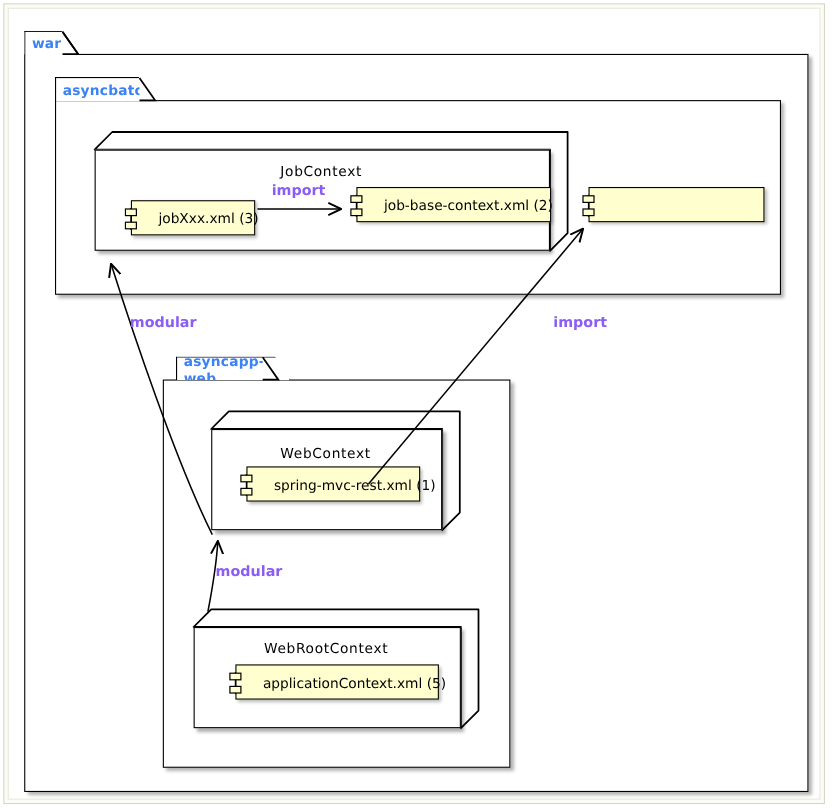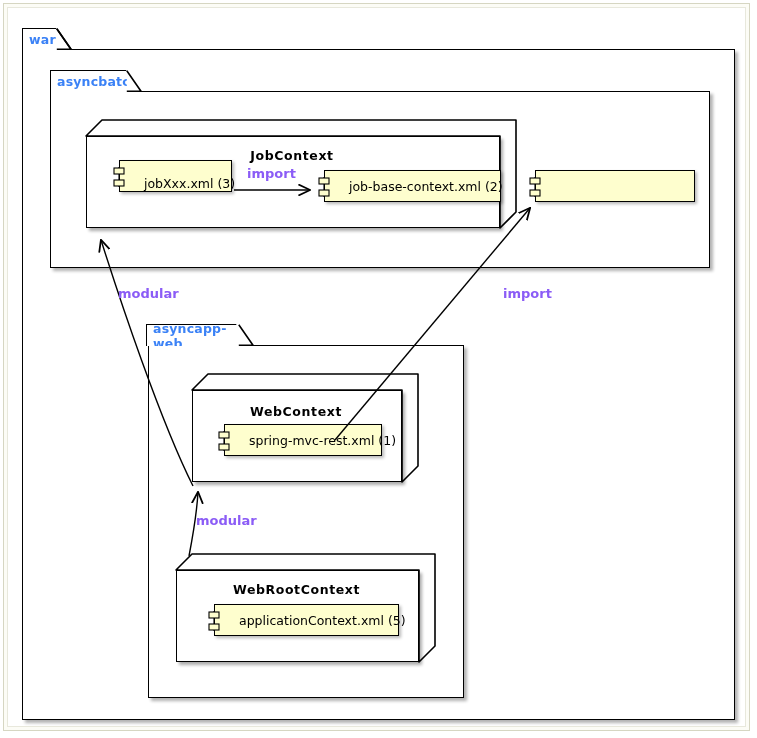--- a/index.html
+++ b/index.html
@@ -102,21 +102,21 @@
     top: 0;
     z-index: 2;
     overflow: visible;
   }
   .node-title {
     position: absolute;
     left: 0;
     width: 100%;
     text-align: center;
     font-size: 12.5px;
-    font-weight: bold;
+    font-weight: normal;
     color: #000000;
     letter-spacing: .6px;
     z-index: 4;
   }
 
   
   .comp {
     position: absolute;
     height: 32px;
     background: #fefece;
@@ -192,21 +192,21 @@
     <div class="pkg-body" style="left:50px; top:91px; width:660px; height:177px;"></div>
   </div>
 
   <div class="node" style="left:84px; top:118px; width:434px; height:114px;">
     <svg class="node-3d" style="width:434px; height:114px;">
       <polygon points="2,18 18,2 432,2 432,94 416,110 416,18" fill="#ffffff" stroke="#000000" stroke-width="1.6" stroke-linejoin="round"></polygon>
     </svg>
     <div class="node-front" style="left:2px; top:18px; width:414px; height:92px;"></div>
     <div class="node-title" style="top:30px; width:416px;">JobContext</div>
 
-    <div class="comp" style="left:35px; top:42px; width:113px;align-items:flex-end;">
+    <div class="comp" style="left:35px; top:64px; width:113px;">
       <svg class="comp-icon" viewBox="0 0 16 24">
         <line x1="6" y1="2" x2="6" y2="22" stroke="#000" stroke-width="1.1"></line>
         <rect x="1" y="3" width="10" height="6" fill="#fefece" stroke="#000" stroke-width="1.1"></rect>
         <rect x="1" y="15" width="10" height="6" fill="#fefece" stroke="#000" stroke-width="1.1"></rect>
       </svg>
       <span class="comp-label">jobXxx.xml (3)</span>
     </div>
 
     <div class="comp" style="left:240px; top:52px; width:177px;text-align:center;">
       <svg class="comp-icon" viewBox="0 0 16 24">
@@ -220,21 +220,21 @@
 
   <div class="comp" style="left:535px; top:170px; width:160px;">
     <svg class="comp-icon" viewBox="0 0 16 24">
       <line x1="6" y1="2" x2="6" y2="22" stroke="#000" stroke-width="1.1"></line>
       <rect x="1" y="3" width="10" height="6" fill="#fefece" stroke="#000" stroke-width="1.1"></rect>
       <rect x="1" y="15" width="10" height="6" fill="#fefece" stroke="#000" stroke-width="1.1"></rect>
     </svg>
   </div>
 
   <div class="pkg">
-    <div class="pkg-tab" style="left:146px; top:324px; width:104px;">
+    <div class="pkg-tab" style="left:160px; top:324px; width:104px;">
       <span>asyncapp-web</span>
     </div>
     <svg class="pkg-tab-slant" style="left:238px; top:324px; width:18px; height:23px;">
       <polyline points="0.8,0.8 15,21.2 0.8,21.2" fill="#ffffff" stroke="#000" stroke-width="1.6"></polyline>
     </svg>
     <div class="pkg-body" style="left:148px; top:345px; width:316px; height:353px;"></div>
   </div>
 
   <div class="node" style="left:190px; top:372px; width:230px; height:114px;">
     <svg class="node-3d" style="width:230px; height:114px;">

